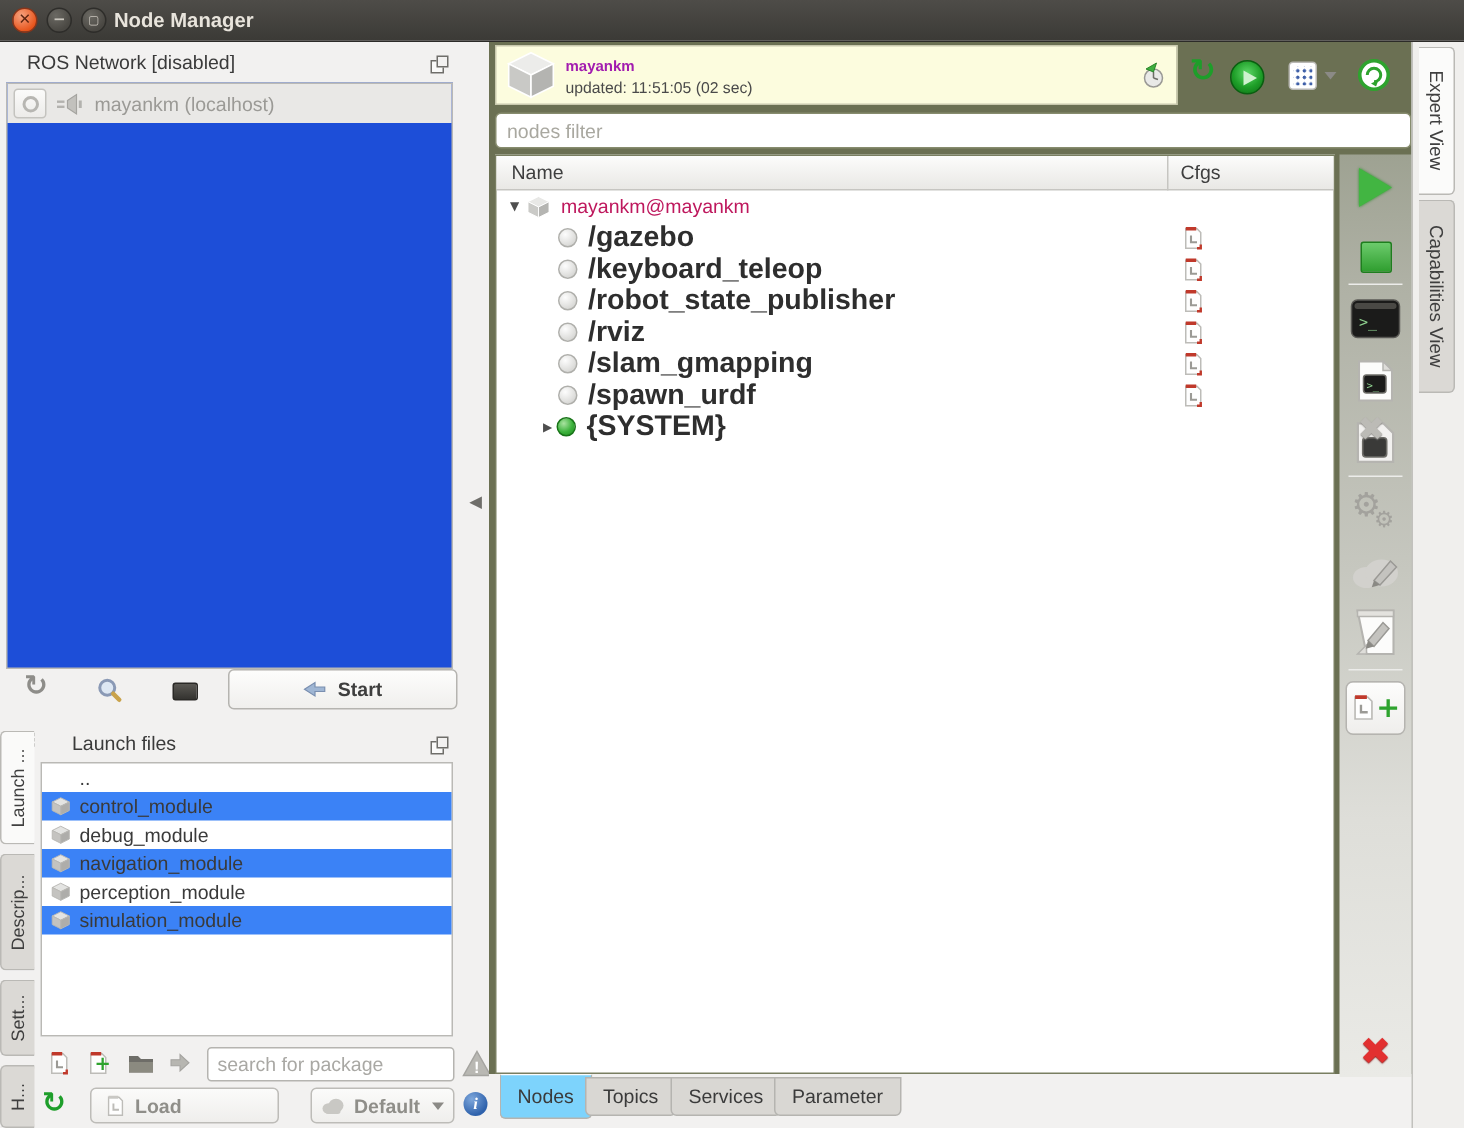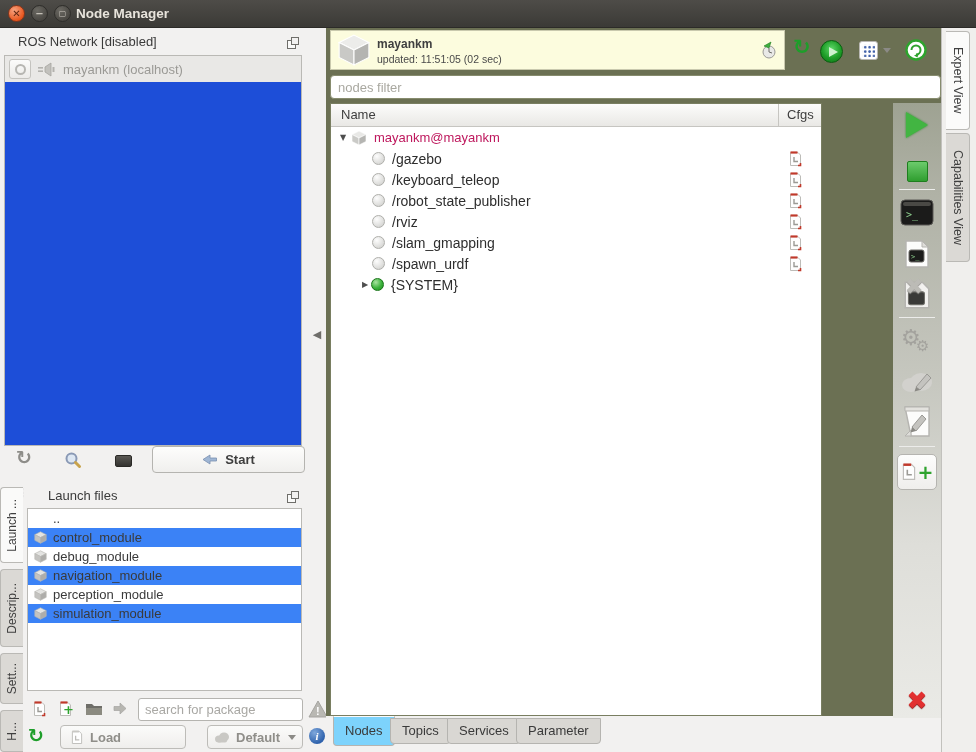--- a/index.html
+++ b/index.html
@@ -62,47 +62,47 @@
   #tab-launch{top:459px;height:76px;}
   #tab-descr{top:541px;height:78px;}
   #tab-sett{top:625px;height:51px;}
   #tab-help{top:682px;height:42px;}
 
   #splitter{left:310px;top:324px;width:14px;height:22px;color:#6F6E6A;font-size:11px;line-height:22px;text-align:center;}
 
   
   #main{left:326px;top:28px;width:617px;height:690px;background:#6B7053;border-right:1px solid #54593F;}
   #master-header{left:4px;top:2px;width:455px;height:40px;background:#FCFCDE;border:1px solid #C9C9AE;display:flex;align-items:center;padding:0 6px;gap:6px;}
-  #master-name{font-weight:bold;font-size:12px;color:#404040;line-height:17px;}
+  #master-name{font-weight:bold;font-size:10px;color:#a21caf;line-height:17px;}
   #master-updated{font-size:10.5px;color:#4A4A4A;}
   #timer-ic{margin-left:auto;}
   .hdr-ic{position:absolute;top:12px;}
   #hdr-refresh{left:467px;color:#1E9E2A;font-weight:bold;font-size:21px;line-height:22px;top:8px;}
   #hdr-play{left:494px;width:23px;height:23px;border-radius:50%;background:radial-gradient(circle at 50% 38%,#5ED868 0%,#1E9E28 55%,#0C6E14 100%);border:1px solid #0A5E10;}
   #hdr-play::after{content:'';position:absolute;left:8px;top:6px;border-left:9px solid #CFF2CF;border-top:5.5px solid transparent;border-bottom:5.5px solid transparent;}
   #hdr-grid{left:533px;width:19px;height:19px;background:#fff;border:1px solid #B9B8B4;border-radius:3px;top:13px;}
   #hdr-grid i{display:block;margin:2px;width:13px;height:13px;background-image:radial-gradient(#3E5FA8 1.1px,transparent 1.4px);background-size:4.4px 4.4px;background-position:1px 1px;}
   #hdr-grid-arrow{left:557px;top:20px;}
   #hdr-globe{left:579px;top:11px;}
 
   #nodes-filter{left:4px;top:47px;width:611px;height:24px;border:1px solid #878C6E;border-radius:4px;padding:0 7px;font-size:13px;background:#fff;outline:none;}
   #nodes-filter::placeholder{color:#A9A8A0;}
 
-  #tree{left:4px;top:75px;width:492px;height:613px;background:#fff;border:1px solid #797E61;}
+  #tree{left:4px;top:75px;width:560px;height:613px;background:#fff;border:1px solid #797E61;}
   #tree-head{height:23px;background:linear-gradient(#FCFCFB,#E9E8E5);border-bottom:1px solid #C6C5C1;position:relative;}
   #tree-head .th{position:absolute;top:3px;font-size:13px;color:#3E3E3E;}
   #th-name{left:10px;}
   #th-cfgs{left:456px;}
   #th-div{position:absolute;left:447px;top:0;width:1px;height:23px;background:#C6C5C1;}
   .trow{position:relative;height:21px;display:flex;align-items:center;}
   .tri{width:12px;text-align:center;color:#4E4E4E;font-size:8px;}
   .dot{width:13px;height:13px;border-radius:50%;flex:none;}
   .dot.off{background:radial-gradient(circle at 35% 30%,#FDFDFD,#E2E2E0 55%,#CBCBC8);border:1px solid #AFAFAB;}
   .dot.on{background:radial-gradient(circle at 35% 30%,#A9E3A0,#3CB23C 55%,#1E8E1E);border:1px solid #187418;}
-  .nlabel{font-weight:normal;color:#2E2E2E;margin-left:7px;font-size:14px;}
+  .nlabel{font-weight:bold;color:#2E2E2E;margin-left:7px;font-size:19px;}
   .host-label{color:#be185d;margin-left:7px;font-size:13px;}
   .cfg{position:absolute;left:458px;top:3px;}
 
   
   #tabstrip{left:326px;top:716px;width:617px;height:36px;background:#F2F1F0;border-right:1px solid #B5B4B0;}
   .btab{position:absolute;top:2px;height:26px;background:#D9D7D3;border:1px solid #B5B4B0;border-radius:0 0 4px 4px;padding:0 11px;line-height:24px;color:#3A3A3A;font-size:13px;}
   .btab.sel{top:0px;height:30px;background:#7dd3fc;line-height:28px;border-top:1px solid #FBFBFA;}
 
   
   #rtoolbar{left:893px;top:103px;width:48px;height:615px;background:linear-gradient(180deg,#9EA292 0%,#AFB1A5 14%,#C6C7BF 45%,#DEDED9 72%,#EAEAE6 100%);display:flex;flex-direction:column;align-items:center;}

